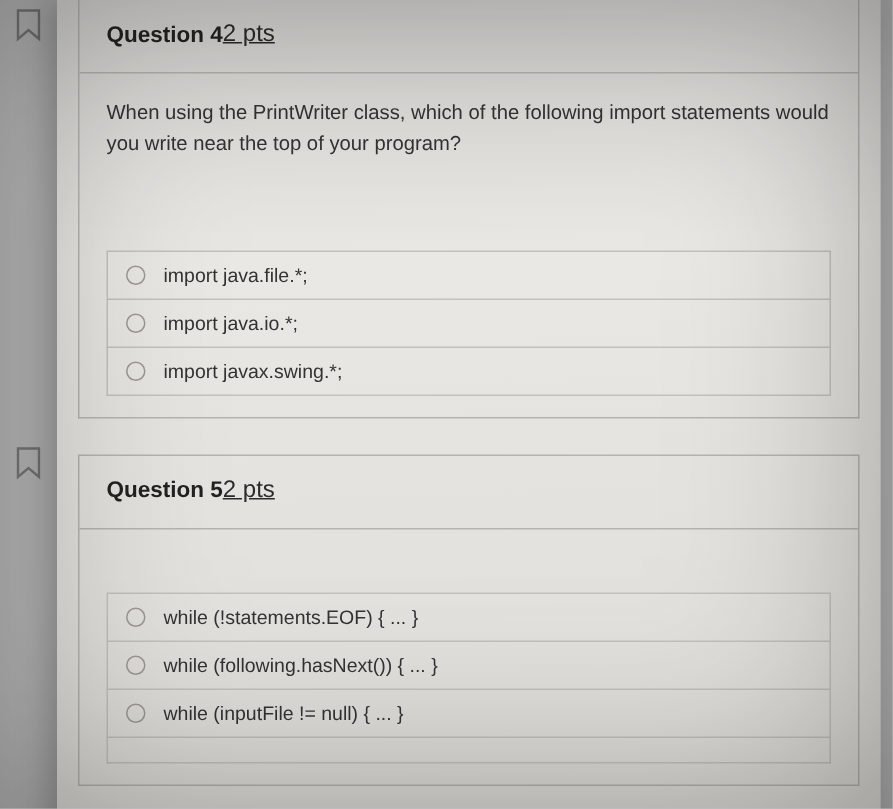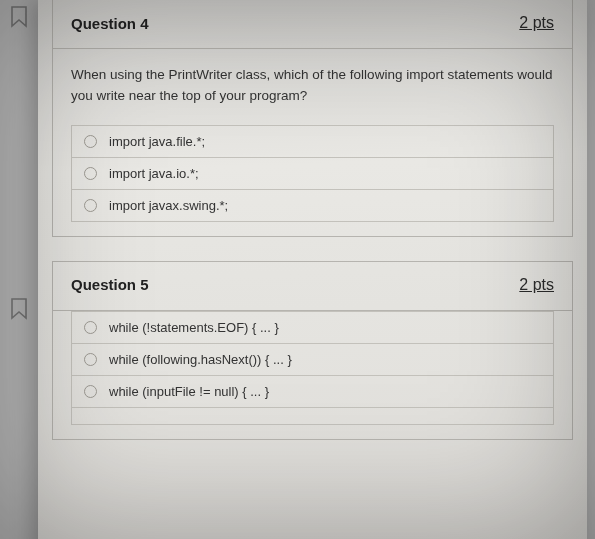--- a/index.html
+++ b/index.html
@@ -23,21 +23,21 @@
     min-height: 560px;
     box-shadow: -6px 0 20px rgba(0,0,0,0.25);
   }
   .question-card {
     margin: 0 14px 24px 14px;
     border: 1px solid #b6b4af;
     background: transparent;
   }
   .q-header {
     display: flex;
-    justify-content: space-between;
+    justify-content: flex-start;
     align-items: center;
     padding: 14px 18px 16px 18px;
     border-bottom: 1px solid #b6b4af;
   }
   .q-title {
     font-weight: 700;
     font-size: 15px;
     color: #222;
   }
   .q-pts {
@@ -46,20 +46,21 @@
     text-decoration: underline;
   }
   .q-prompt {
     padding: 16px 18px 18px 18px;
     font-size: 13.5px;
     line-height: 1.55;
     color: #333;
   }
   .options {
     padding: 0 18px 14px 18px;
+    margin-top: 42px;
   }
   .option-row {
     border: 1px solid #c3c1bb;
     padding: 8px 12px;
     display: flex;
     align-items: center;
     gap: 12px;
     font-size: 13px;
     color: #333;
     background: rgba(255,255,255,0.05);

